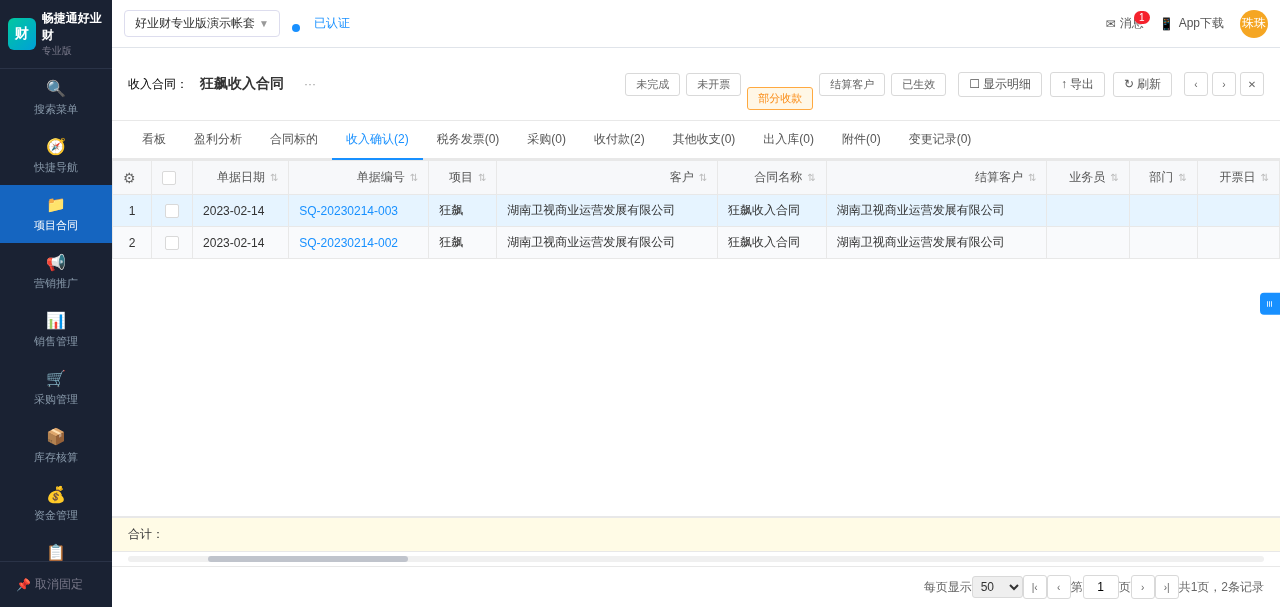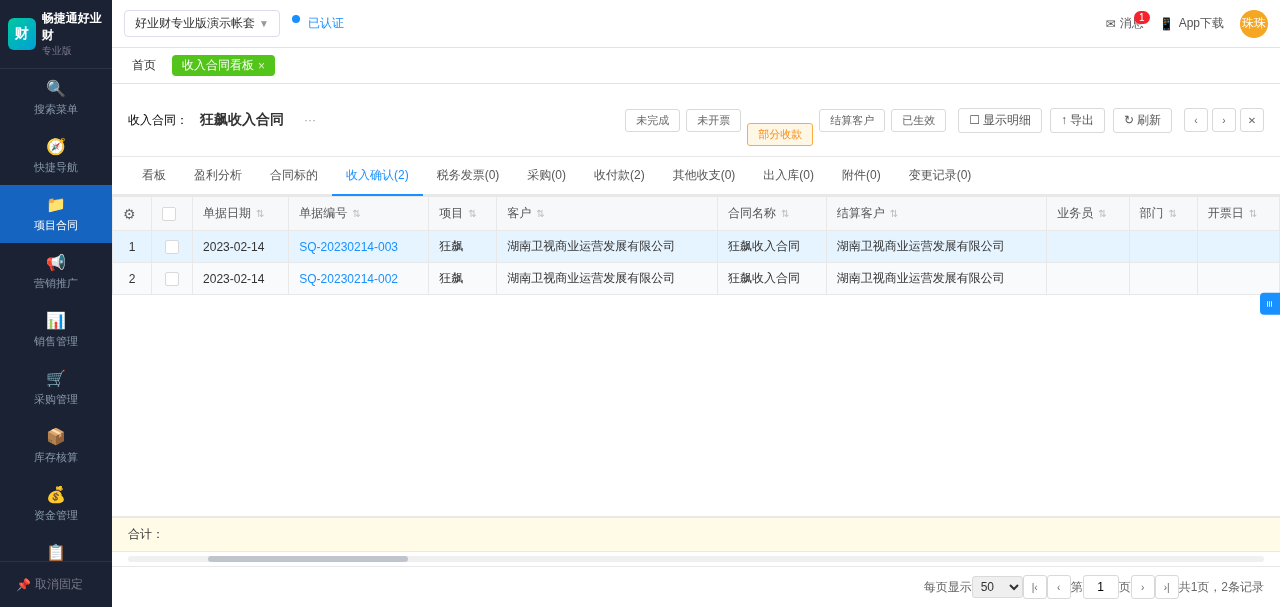--- a/index.html
+++ b/index.html
@@ -19,21 +19,21 @@
     .sidebar-bottom { padding: 8px; border-top: 1px solid #2a3347; }
     .sidebar-bottom-btn { display: flex; align-items: center; gap: 4px; padding: 6px 8px; color: #778; cursor: pointer; border-radius: 4px; }
 
     
     .main { flex: 1; display: flex; flex-direction: column; overflow: hidden; }
 
     
     .topbar { height: 48px; background: #fff; border-bottom: 1px solid #e0e4ea; display: flex; align-items: center; padding: 0 12px; gap: 8px; flex-shrink: 0; }
     .topbar-selector { display: flex; align-items: center; gap: 4px; padding: 4px 10px; border: 1px solid #dde; border-radius: 4px; color: #333; cursor: pointer; font-size: 12px; }
     .topbar-selector .arrow { color: #999; font-size: 10px; }
-    .topbar-certified { display: flex; align-items: flex-start; gap: 8px; color: #1890ff; font-size: 12px; margin-left: 4px; }
+    .topbar-certified { display: flex; align-items: flex-end; gap: 14px; color: #1890ff; font-size: 12px; margin-left: 4px; }
     .topbar-certified .dot { width: 8px; height: 8px; background: #1890ff; border-radius: 50%; }
     .topbar-spacer { flex: 1; }
     .topbar-actions { display: flex; align-items: center; gap: 16px; }
     .topbar-action { display: flex; align-items: center; gap: 4px; cursor: pointer; color: #555; font-size: 12px; position: relative; }
     .topbar-action .badge { position: absolute; top: -4px; right: -6px; background: #f5222d; color: #fff; border-radius: 8px; font-size: 10px; padding: 1px 4px; min-width: 16px; text-align: center; }
     .avatar { width: 28px; height: 28px; border-radius: 50%; background: #f5a623; display: flex; align-items: center; justify-content: center; color: white; font-size: 12px; }
 
     
     .content { flex: 1; display: flex; flex-direction: column; overflow: hidden; background: #f5f6fa; }
 
@@ -67,21 +67,21 @@
     .data-table { width: 100%; border-collapse: collapse; font-size: 12px; }
     .data-table th { background: #f7f8fa; border: 1px solid #e8e8e8; padding: 8px 10px; text-align: left; color: #555; font-weight: 500; white-space: nowrap; }
     .data-table td { border: 1px solid #e8e8e8; padding: 7px 10px; color: #333; white-space: nowrap; }
     .data-table tr:nth-child(even) td { background: #f9fafc; }
     .data-table tr.selected td { background: #e6f4ff; }
     .data-table td a { color: #1890ff; text-decoration: none; }
     .row-num { color: #999; text-align: center; }
     .th-settings { text-align: center; }
     .checkbox-cell { text-align: center; }
     .sort-icon { color: #bbb; font-size: 10px; margin-left: 3px; }
-    .th-content { display: flex; align-items: center; gap: 2px; }
+    .th-content { display: flex; align-items: center; gap: 2px; justify-content: flex-end; }
 
     
     .total-row { background: #fffbe6; border-top: 2px solid #e8e8e8; padding: 8px 16px; font-size: 12px; color: #333; flex-shrink: 0; }
 
     
     .scroll-bar-area { background: #fff; padding: 4px 16px; flex-shrink: 0; border-top: 1px solid #e8e8e8; }
     .scroll-bar-track { height: 6px; background: #f0f0f0; border-radius: 3px; position: relative; }
     .scroll-bar-thumb { height: 6px; width: 200px; background: #c0c4cc; border-radius: 3px; position: absolute; left: 80px; }
 
     
@@ -180,29 +180,20 @@
         <span>App下载</span>
       </div>
       <div class="topbar-action">
         <div class="avatar">珠珠</div>
       </div>
     </div>
   </div>
 
   <div class="content">
 
-    <div class="tab-bar">
-      <div class="tab-item home">
-        <span>首页</span>
-      </div>
-      <div class="tab-active-tag">
-        <span>收入合同看板</span>
-        <span class="close">×</span>
-      </div>
-    </div>
 
     <div class="page-content">
 
       <div class="contract-header">
         <span>收入合同：</span>
         <span class="contract-title">狂飙收入合同</span>
         <span class="contract-more">···</span>
         <div class="status-btns" id="status-btns">
             <div class="status-btn">未完成</div>
             <div class="status-btn">未开票</div>

